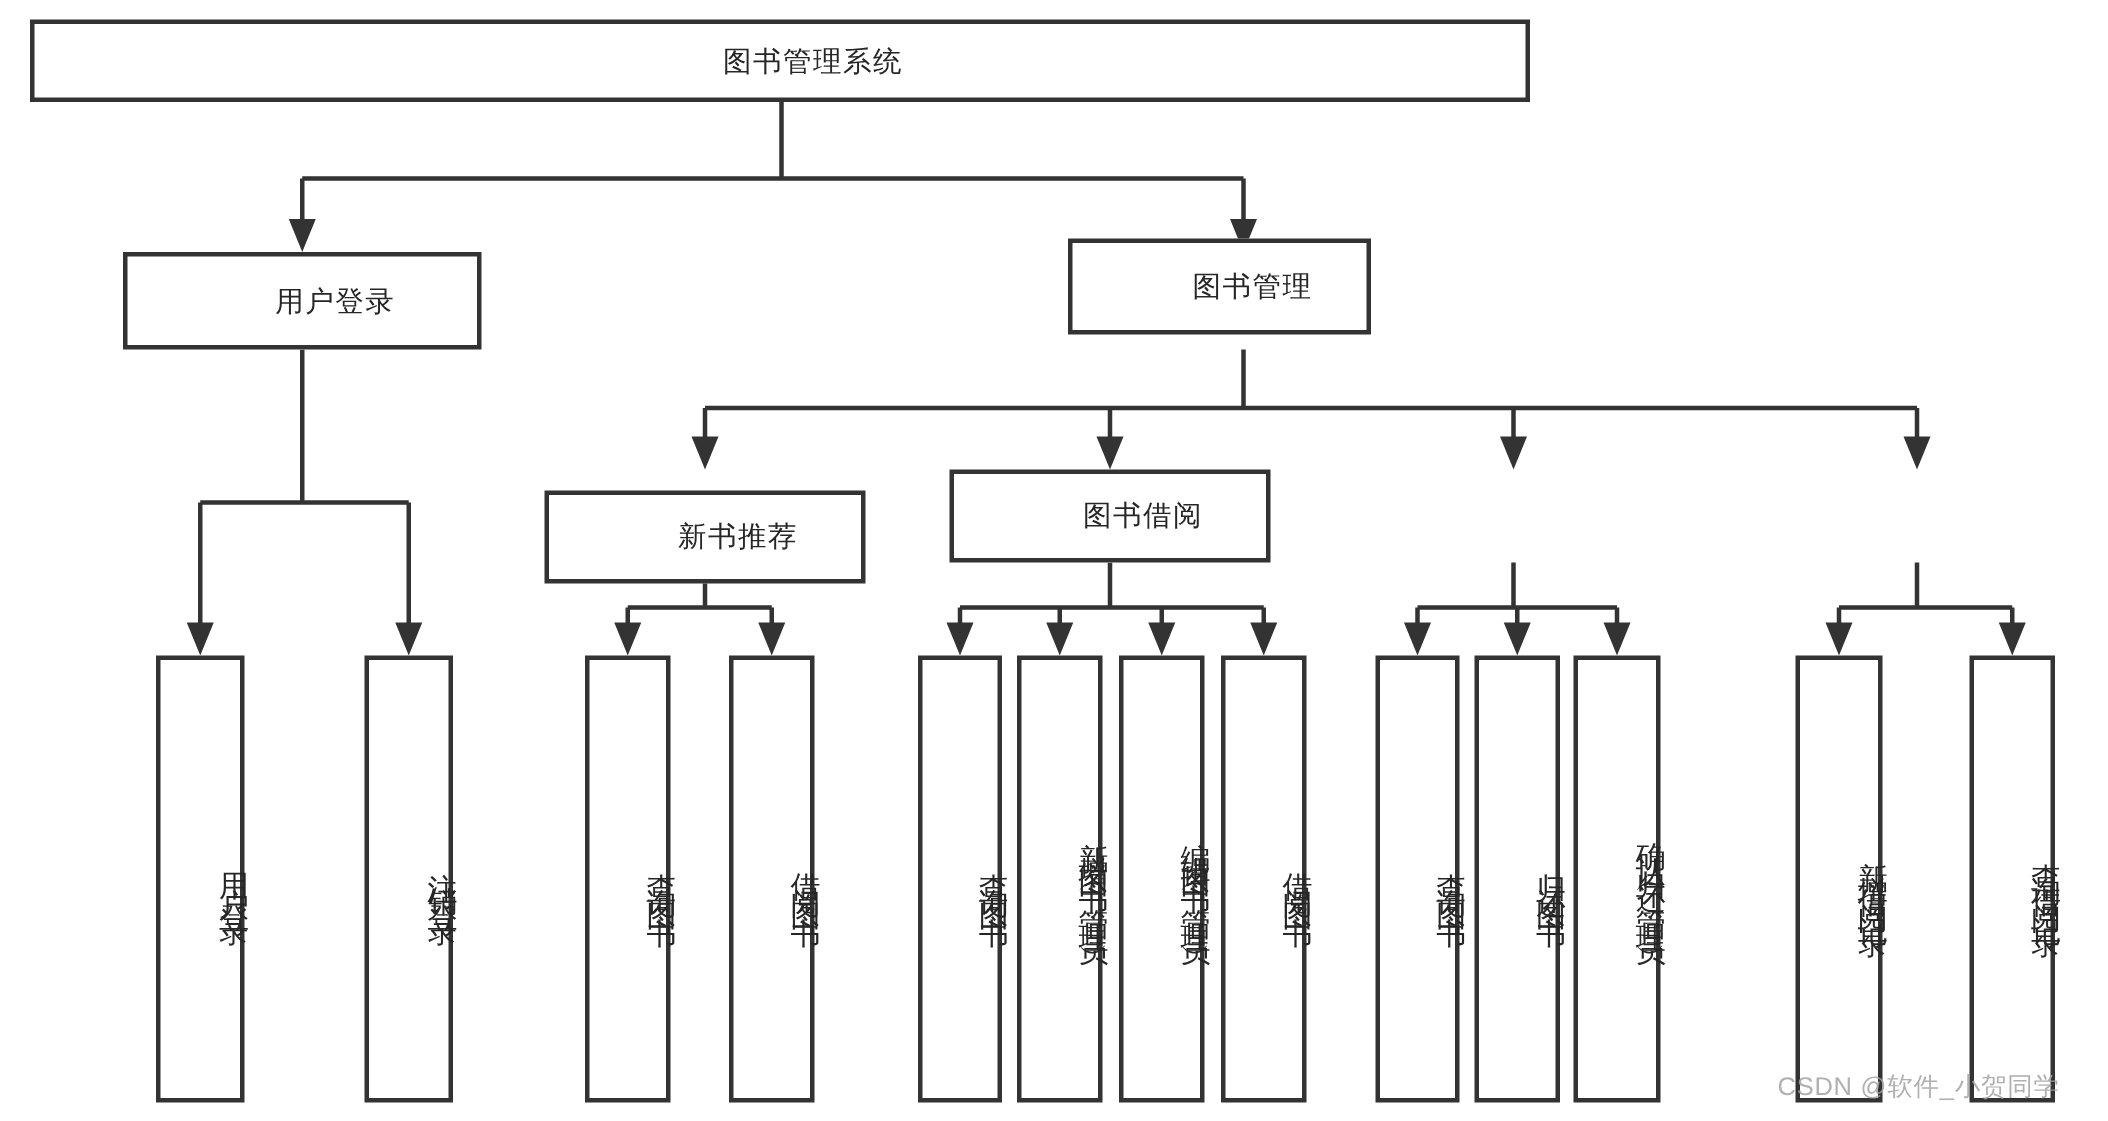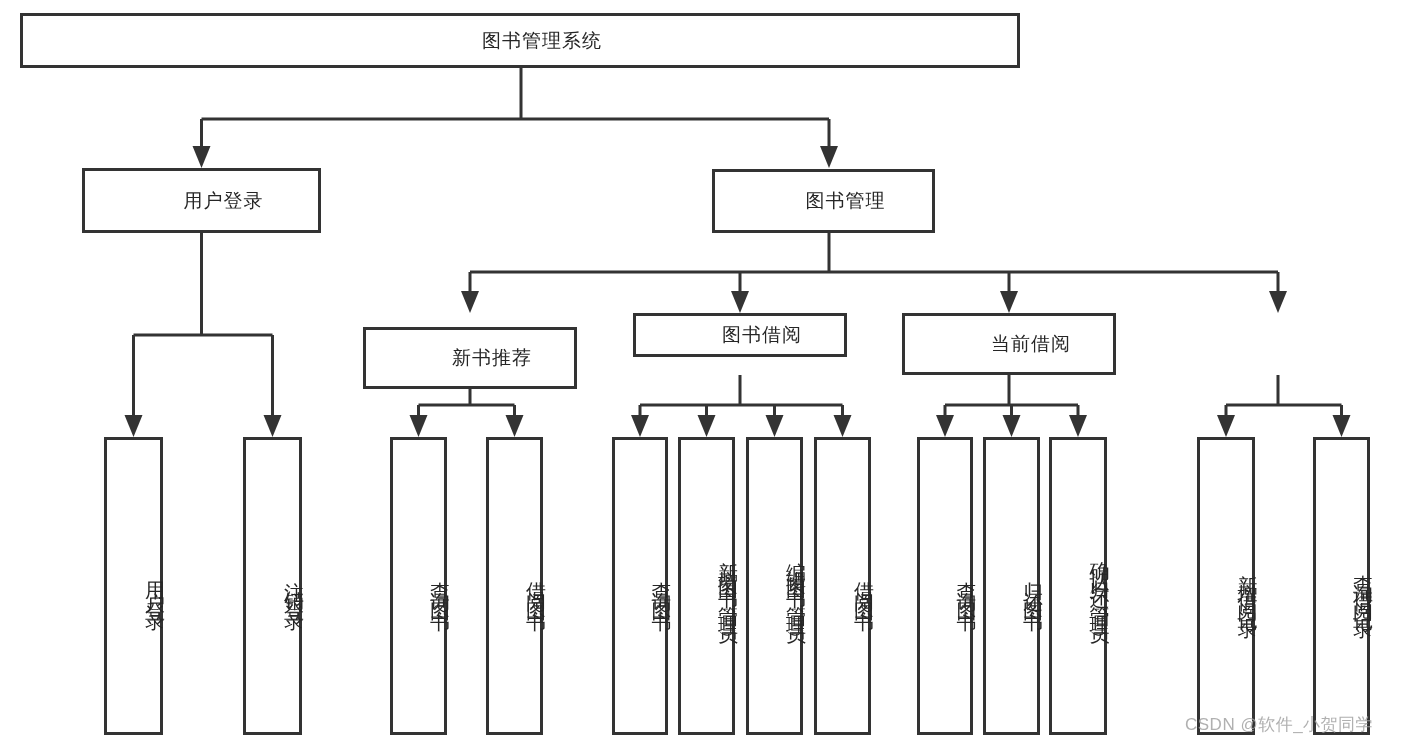--- a/index.html
+++ b/index.html
@@ -88,25 +88,24 @@
     <polygon class="head" points="936,415 954,415 945,437"></polygon>
     <polygon class="head" points="1002.5,415 1020.5,415 1011.5,437"></polygon>
     <polygon class="head" points="1069,415 1087,415 1078,437"></polygon>
     <polygon class="head" points="1217,415 1235,415 1226,437"></polygon>
     <polygon class="head" points="1332.5,415 1350.5,415 1341.5,437"></polygon>
   </svg>
 
   <div class="node hbox" style="left:20px;top:13px;width:1000px;height:55px;">图书管理系统</div>
 
   <div class="node hbox" style="left:82px;top:168px;width:239px;height:65px;">用户登录</div>
-  <div class="node hbox" style="left:712px;top:169px;width:223px;height:64px;">图书管理</div>
+  <div class="node hbox" style="left:712px;top:159px;width:202px;height:64px;">图书管理</div>
 
   <div class="node hbox" style="left:363px;top:327px;width:214px;height:62px;">新书推荐</div>
-  <div class="node hbox" style="left:633px;top:313px;width:214px;height:44px;">图书借阅</div>
-  <div class="node hbox" style="left:902px;top:313px;width:214px;height:62px;">当前借阅</div>
+  <div class="node hbox" style="left:633px;top:313px;width:214px;height:62px;">图书借阅</div>
 
   <div class="node vbox" style="left:104px;top:437px;width:59px;height:298px;">用户登录</div>
   <div class="node vbox" style="left:243px;top:437px;width:59px;height:298px;">注销登录</div>
 
   <div class="node vbox" style="left:390px;top:437px;width:57px;height:298px;">查询图书</div>
   <div class="node vbox" style="left:486px;top:437px;width:57px;height:298px;">借阅图书</div>
 
   <div class="node vbox" style="left:612px;top:437px;width:56px;height:298px;">查询图书</div>
   <div class="node vbox tight" style="left:678px;top:437px;width:57px;height:298px;">新增图书（管理员）</div>
   <div class="node vbox tight" style="left:746px;top:437px;width:57px;height:298px;">编辑图书（管理员）</div>

